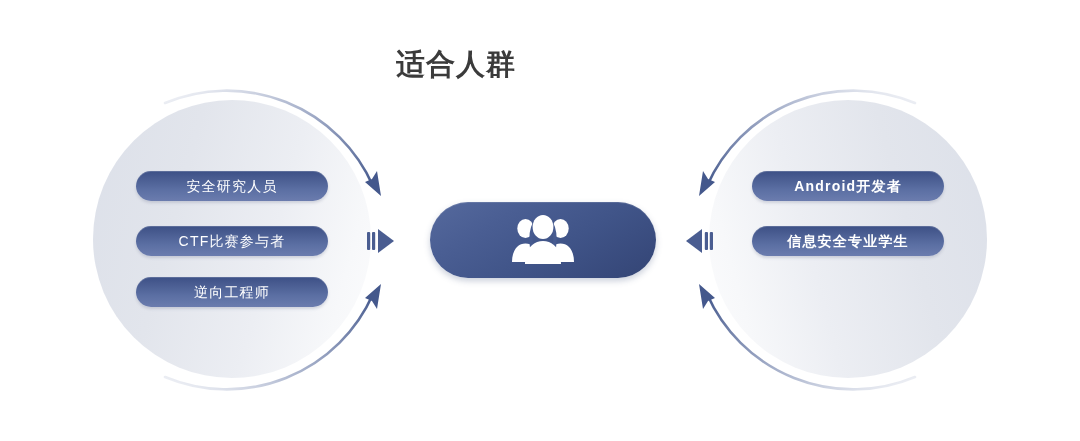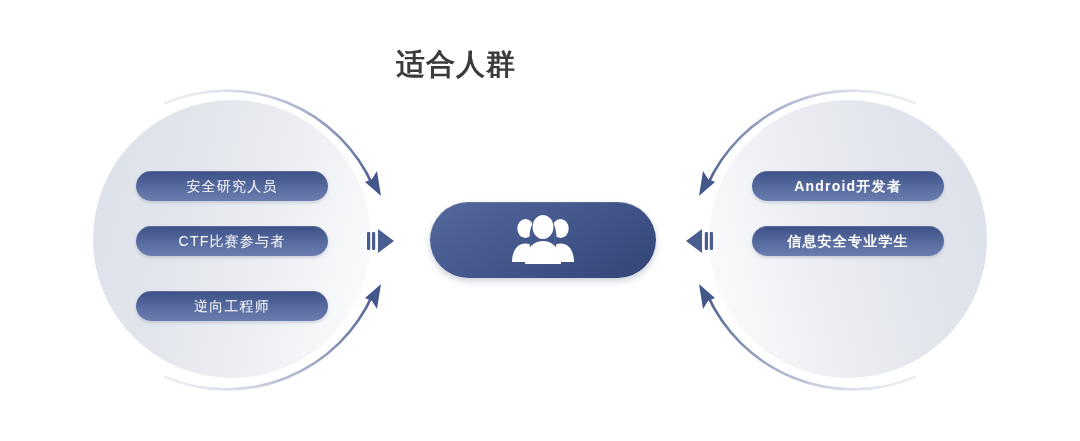--- a/index.html
+++ b/index.html
@@ -76,21 +76,21 @@
     border-radius: 15px;
     background: linear-gradient(180deg, #3c5086 0%, #46598e 18%, #5b6fa3 62%, #6b7cae 100%);
     box-shadow: 0 2px 3px rgba(90,100,130,0.22),
                 inset 0 1px 0 rgba(255,255,255,0.16);
     display: flex;
     align-items: center;
     justify-content: center;
   }
   .pill:nth-child(1) { top: 0px; }
   .pill:nth-child(2) { top: 55px; }
-  .pill:nth-child(3) { top: 120px; }
+  .pill:nth-child(3) { top: 106px; }
 
   .pill-label {
     color: #ffffff;
     font-size: 14px;
     letter-spacing: 1.2px;
     line-height: 1;
     white-space: nowrap;
   }
 
   

